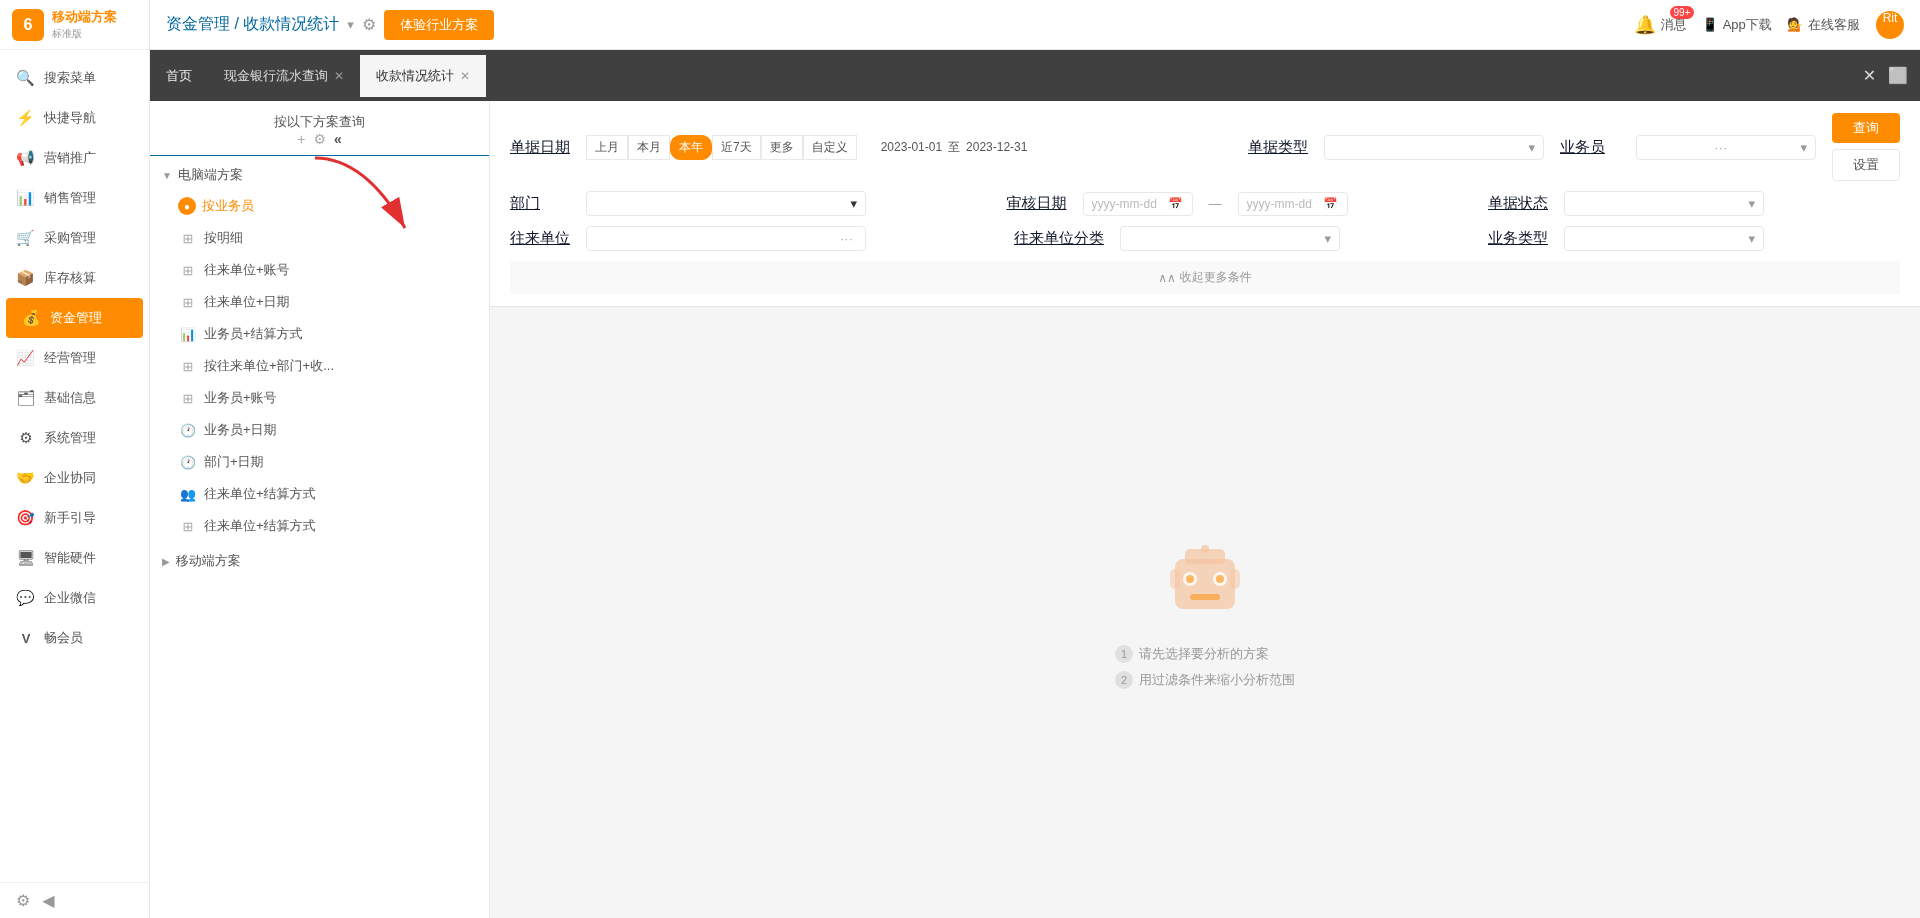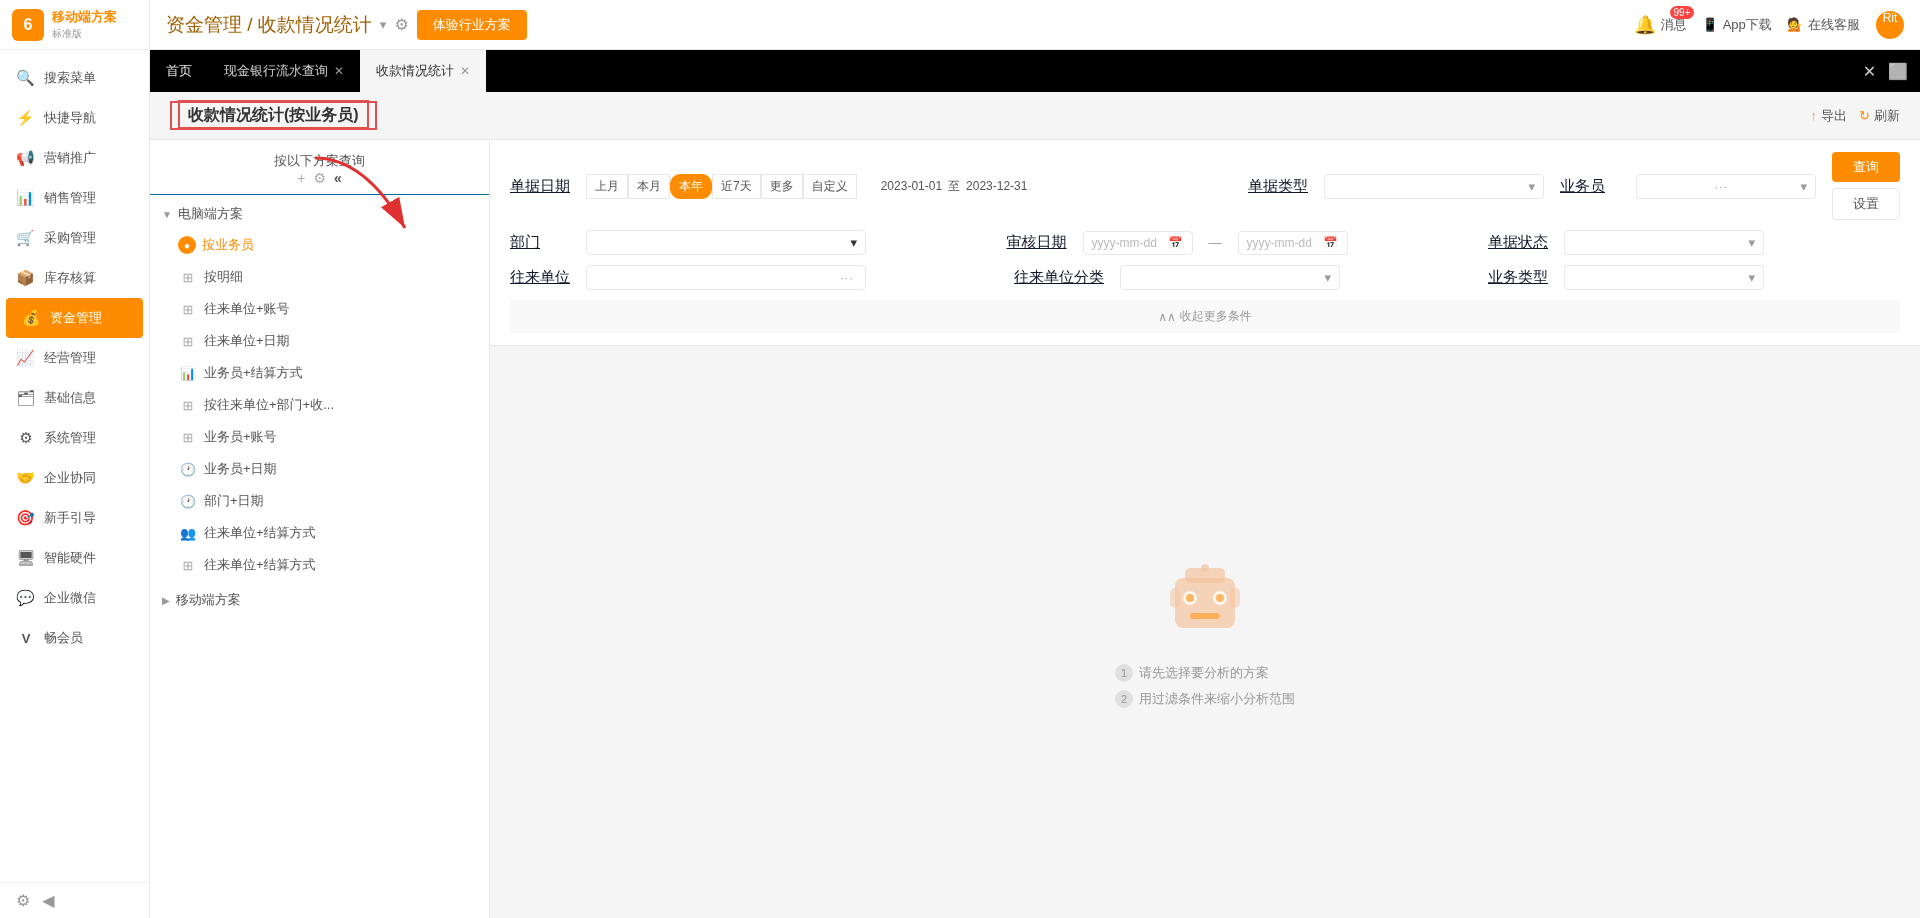--- a/index.html
+++ b/index.html
@@ -21,33 +21,33 @@
 
     .sidebar-bottom { border-top: 1px solid #f0f0f0; padding: 8px 16px; display: flex; align-items: center; gap: 12px; }
     .sidebar-bottom-icon { color: #999; cursor: pointer; font-size: 16px; }
 
     
     .main { flex: 1; display: flex; flex-direction: column; overflow: hidden; }
 
     
     .top-header { height: 50px; background: #fff; display: flex; align-items: center; justify-content: space-between; padding: 0 16px; border-bottom: 1px solid #e8e8e8; }
     .top-header-left { display: flex; align-items: center; gap: 8px; }
-    .breadcrumb-text { font-size: 19px; color: #a16207; }
+    .breadcrumb-text { font-size: 16px; color: #0369a1; }
     .header-dropdown { color: #999; cursor: pointer; }
     .header-settings { color: #999; cursor: pointer; font-size: 16px; }
     .trial-btn { background: #ff8c00; color: white; border: none; border-radius: 4px; padding: 6px 16px; font-size: 13px; cursor: pointer; }
 
     .top-header-right { display: flex; align-items: center; gap: 16px; font-size: 13px; color: #555; }
     .msg-badge { position: relative; display: flex; align-items: center; gap: 4px; cursor: pointer; }
     .badge { background: #ff4444; color: white; border-radius: 10px; font-size: 10px; padding: 1px 4px; position: absolute; top: -8px; right: -8px; }
     .header-action { display: flex; align-items: center; gap: 4px; cursor: pointer; }
     .user-avatar { width: 28px; height: 28px; background: #ff8c00; border-radius: 50%; display: flex; align-items: flex-start; justify-content: center; color: white; font-size: 12px; }
 
     
-    .tab-bar { height: 42px; background: #000000; display: flex; align-items: center; padding: 0 0; }
+    .tab-bar { height: 51px; background: #404040; display: flex; align-items: center; padding: 0 0; }
     .tab-item { height: 42px; display: flex; align-items: center; padding: 0 16px; cursor: pointer; color: rgba(255,255,255,0.8); font-size: 13px; gap: 6px; position: relative; }
     .tab-item.active { background: #f5f5f5; color: #333; }
     .tab-item .tab-close { font-size: 12px; color: #999; cursor: pointer; }
     .tab-home { padding: 0 16px; color: rgba(255,255,255,0.9); font-size: 13px; height: 42px; display: flex; align-items: center; cursor: pointer; }
     .tab-bar-right { margin-left: auto; display: flex; align-items: center; padding-right: 12px; gap: 12px; }
     .tab-bar-icon { color: rgba(255,255,255,0.8); cursor: pointer; font-size: 16px; }
 
     
     .page-title-bar { height: 48px; background: #f5f5f5; display: flex; align-items: center; padding: 0 20px; border-bottom: 1px solid #e8e8e8; justify-content: space-between; }
     .page-title { font-size: 16px; font-weight: bold; color: #333; border: 2px solid #e05050; padding: 4px 8px; }
@@ -230,35 +230,20 @@
     <div class="tab-item active">
       <span>收款情况统计</span>
       <span class="tab-close">✕</span>
     </div>
     <div class="tab-bar-right">
       <span class="tab-bar-icon">✕</span>
       <span class="tab-bar-icon">⬜</span>
     </div>
   </div>
 
-  <div class="page-title-bar">
-    <div class="red-box">
-      <span class="page-title">收款情况统计(按业务员)</span>
-    </div>
-    <div class="page-actions">
-      <div class="action-btn">
-        <span class="icon">↑</span>
-        <span>导出</span>
-      </div>
-      <div class="action-btn">
-        <span class="icon">↻</span>
-        <span>刷新</span>
-      </div>
-    </div>
-  </div>
 
   <div class="content-wrapper">
 
     <div class="left-panel">
       <div class="panel-header">
         <span class="panel-header-title">按以下方案查询</span>
         <div class="panel-header-actions">
           <span class="panel-action-icon">+</span>
           <span class="panel-action-icon">⚙</span>
           <span class="panel-action-icon" style="font-weight:bold;color:#555;">«</span>

